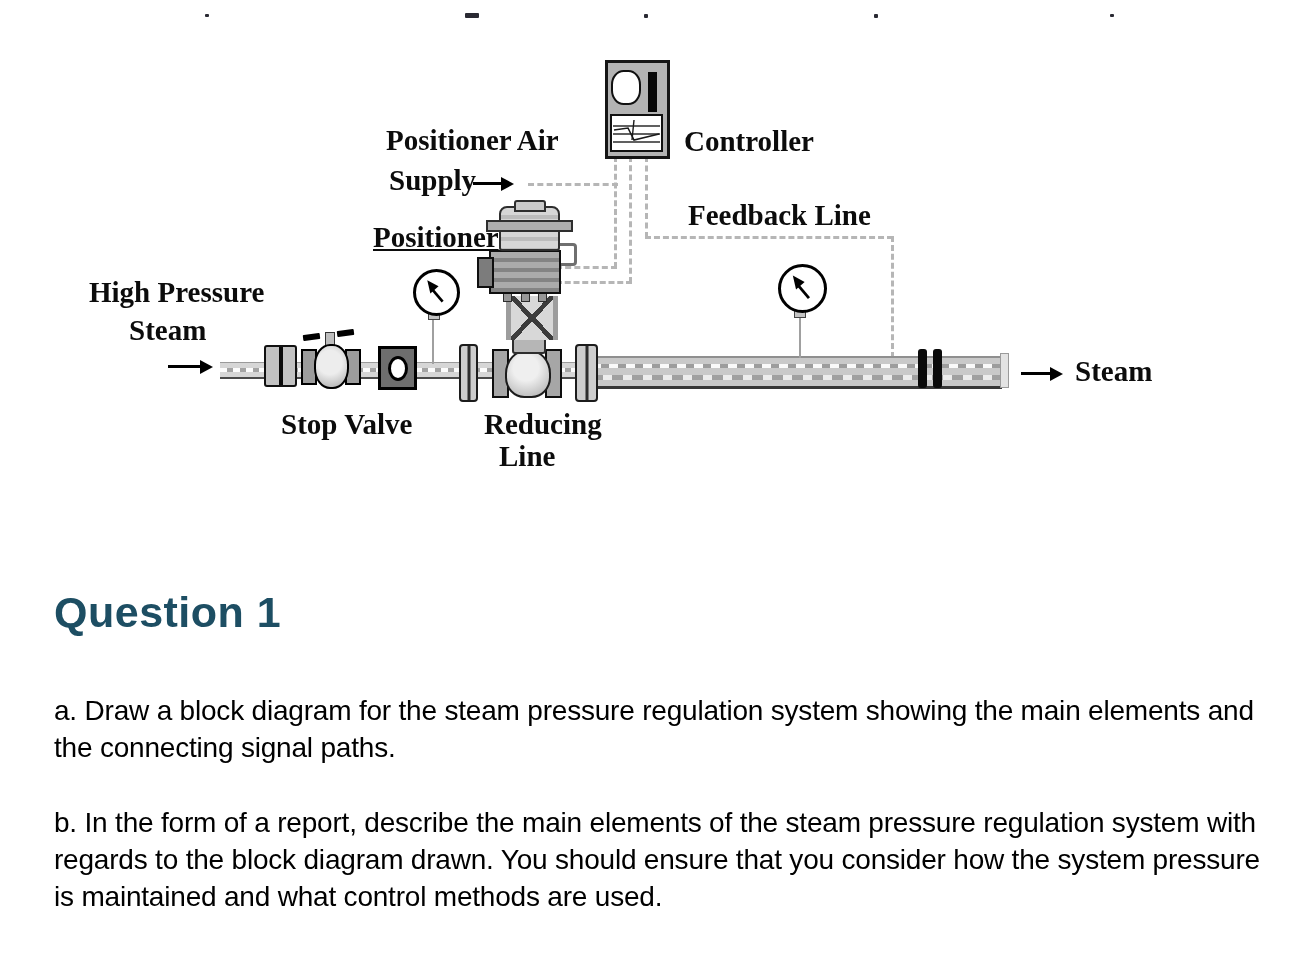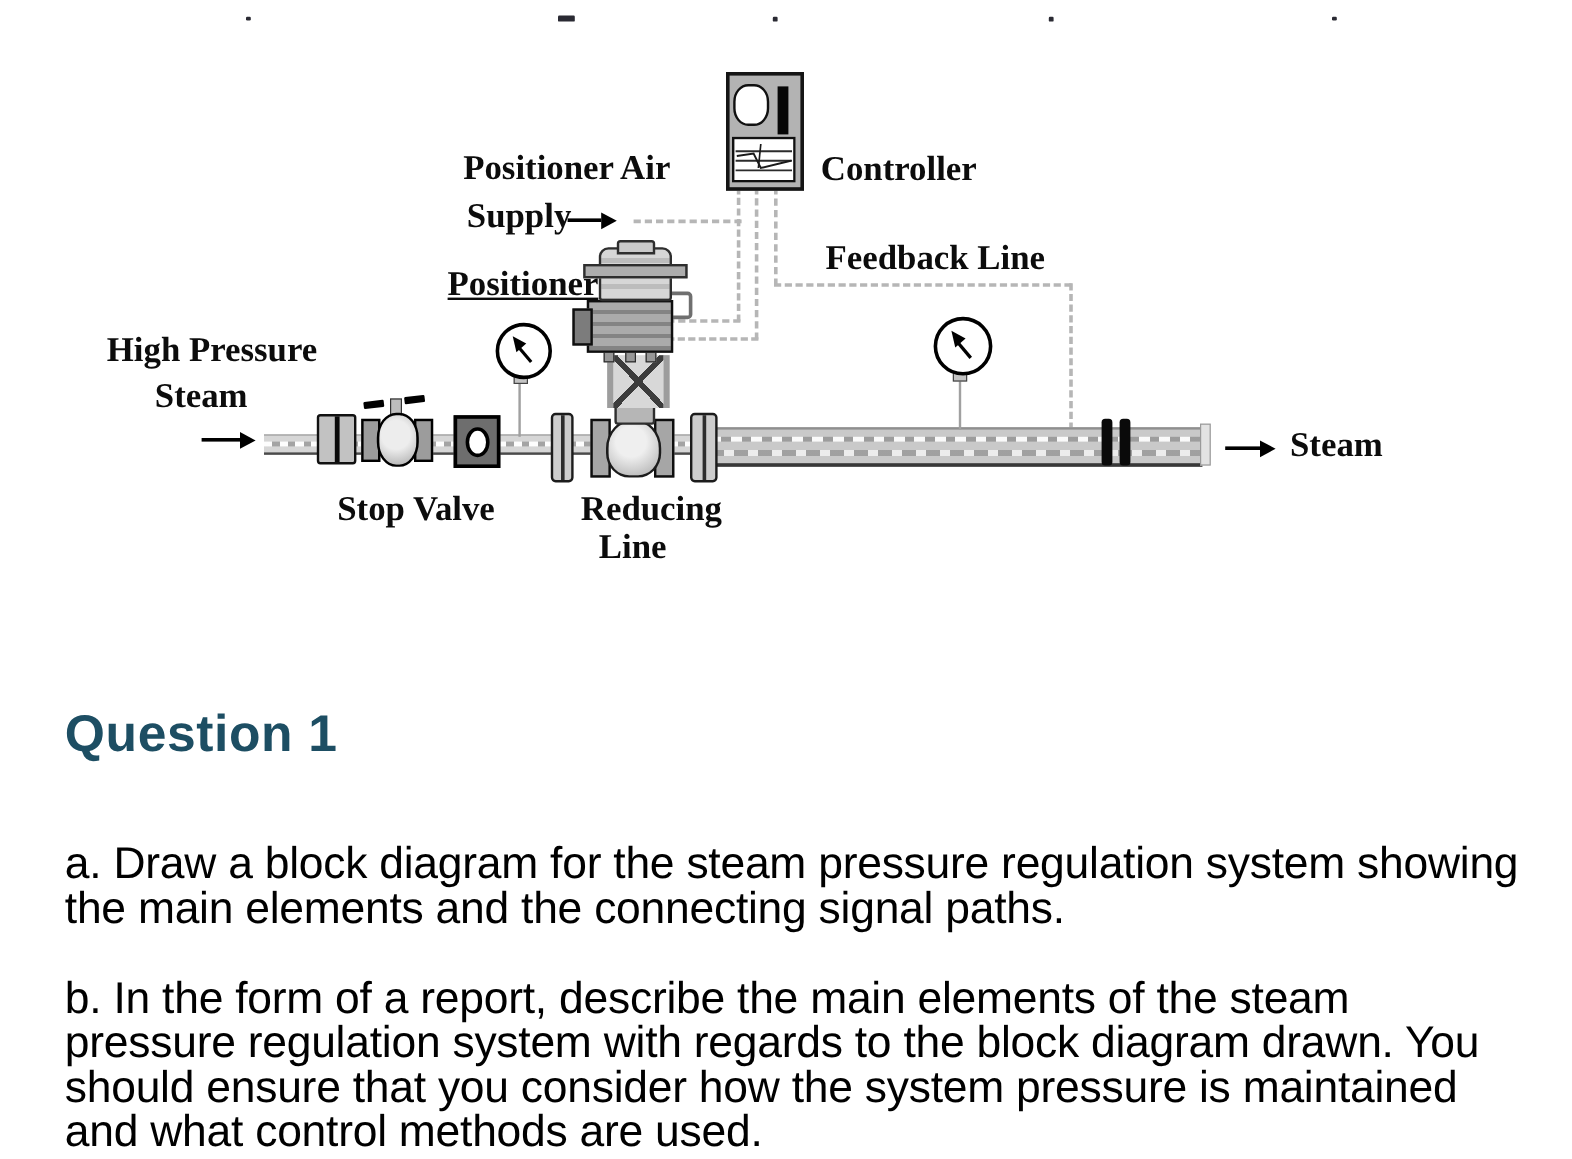--- a/index.html
+++ b/index.html
@@ -102,21 +102,21 @@
     border:2px solid #2e2e2e;z-index:4;}
   .rv-cap{position:absolute;left:514px;top:200px;width:28px;height:8px;background:#c9c9c9;
     border:2px solid #2e2e2e;border-radius:3px 3px 0 0;z-index:3;}
 
   
   .rc-bar{position:absolute;top:349px;width:9px;height:39px;background:#0a0a0a;border-radius:3px;z-index:3;}
 
   
   .qtitle{position:absolute;left:54px;top:559px;font-size:43px;font-weight:600;color:#1d4e63;
     letter-spacing:.5px;z-index:6;}
-  .qpara{position:absolute;left:54px;width:1215px;font-size:37px;line-height:37px;color:#000;
+  .qpara{position:absolute;left:54px;width:1215px;font-size:28px;line-height:37px;color:#000;
     letter-spacing:-0.2px;z-index:6;}
 </style>
 </head>
 <body>
 
 <div class="page">
 
   <span class="frag" style="left:205px;top:14px;width:4px;height:3px;"></span>
   <span class="frag" style="left:465px;top:13px;width:14px;height:5px;"></span>
   <span class="frag" style="left:644px;top:14px;width:4px;height:4px;"></span>

